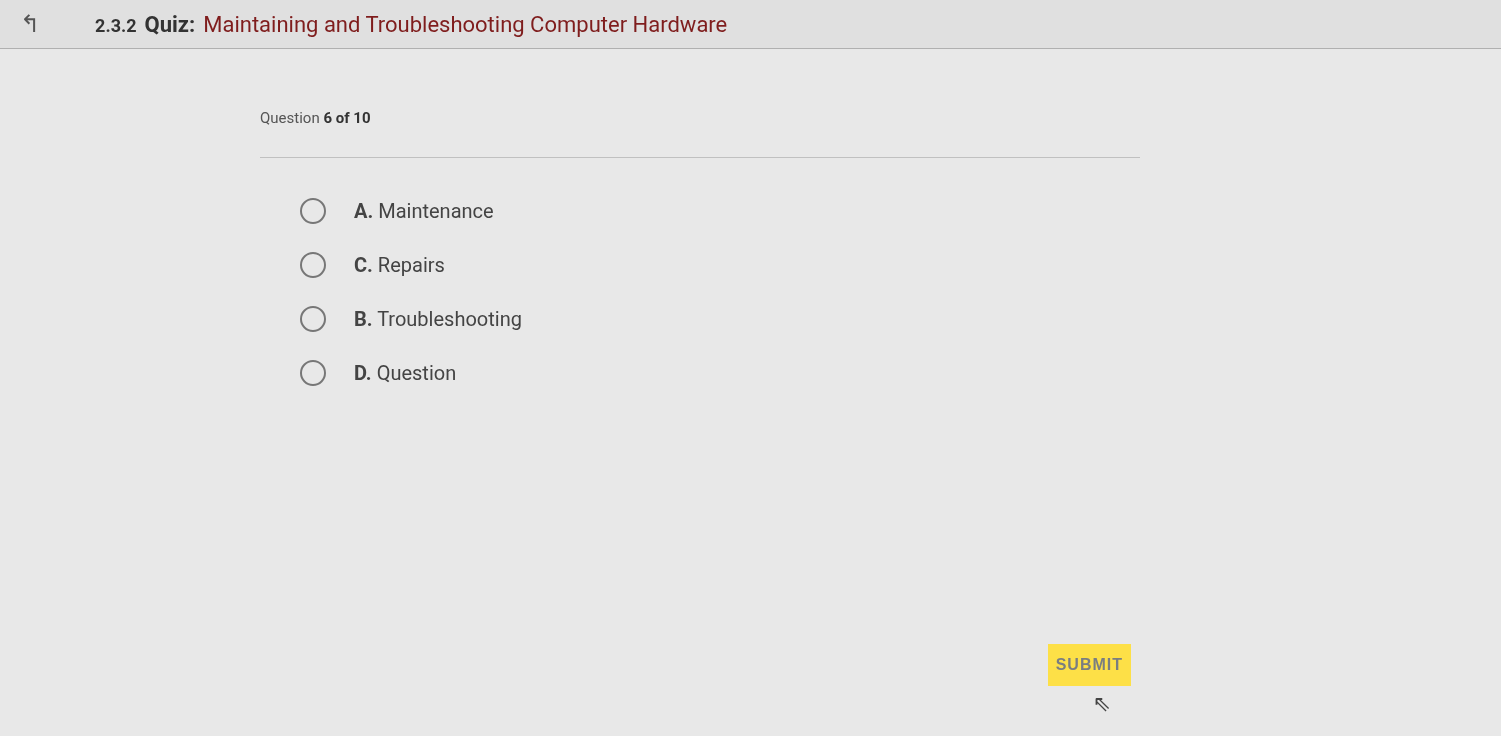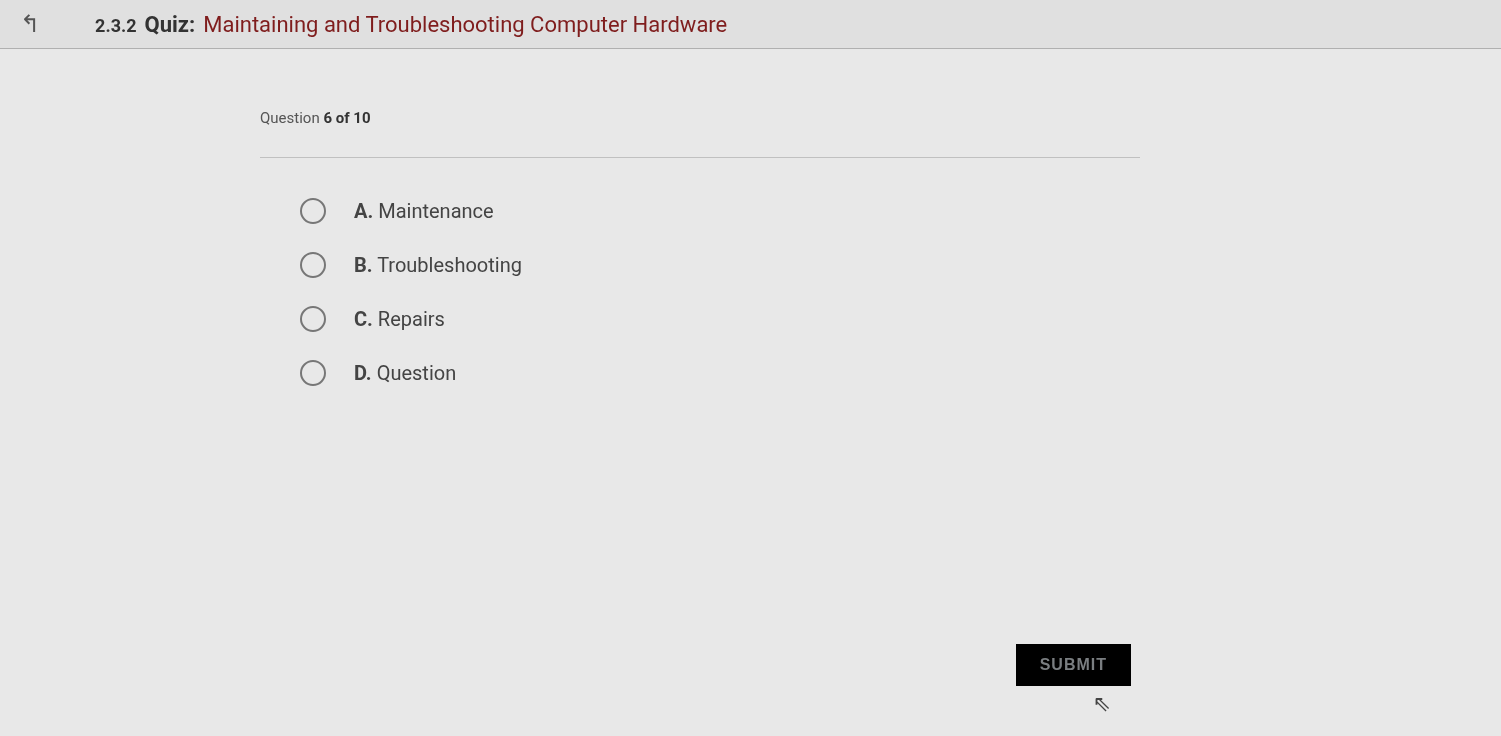--- a/index.html
+++ b/index.html
@@ -96,24 +96,24 @@
     }
     .option-letter {
       font-weight: 700;
     }
     .submit-container {
       position: absolute;
       right: 370px;
       bottom: 50px;
     }
     .submit-btn {
-      background: #000000;
+      background: #fde047;
       color: #7a7e81;
       border: none;
-      padding: 12px 24px;
+      padding: 12px 8px;
       font-size: 16px;
       font-weight: 600;
       letter-spacing: 1px;
       cursor: pointer;
     }
     .cursor {
       position: absolute;
       right: 390px;
       bottom: 20px;
       font-size: 22px;
@@ -146,29 +146,29 @@
     <label class="option">
       <span class="radio"></span>
       <span class="option-text">
         <span class="option-letter">A.</span>
         <span>Maintenance</span>
       </span>
     </label>
     <label class="option">
       <span class="radio"></span>
       <span class="option-text">
-        <span class="option-letter">B.</span>
-        <span>Troubleshooting</span>
+        <span class="option-letter">C.</span>
+        <span>Repairs</span>
       </span>
     </label>
     <label class="option">
       <span class="radio"></span>
       <span class="option-text">
-        <span class="option-letter">C.</span>
-        <span>Repairs</span>
+        <span class="option-letter">B.</span>
+        <span>Troubleshooting</span>
       </span>
     </label>
     <label class="option">
       <span class="radio"></span>
       <span class="option-text">
         <span class="option-letter">D.</span>
         <span>Question</span>
       </span>
     </label>
   </div>

